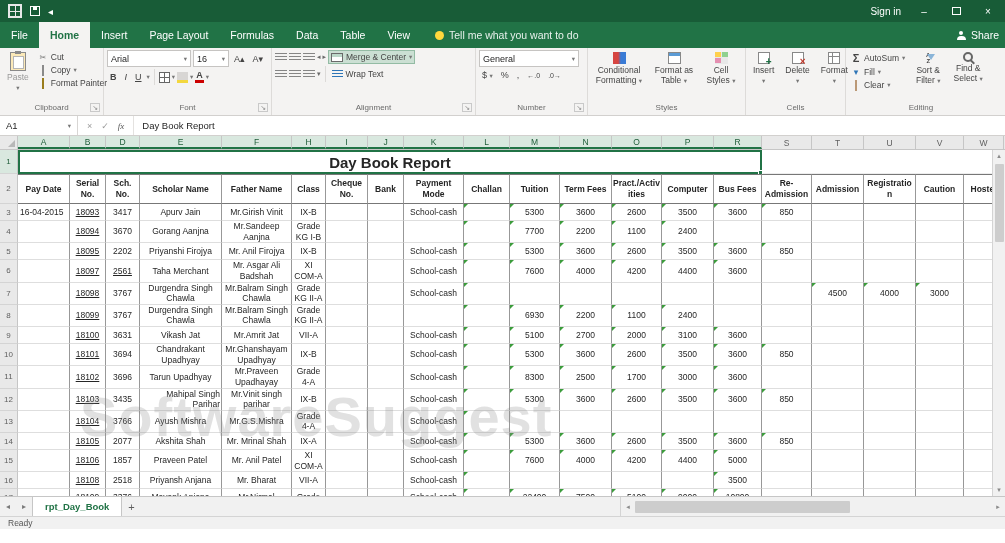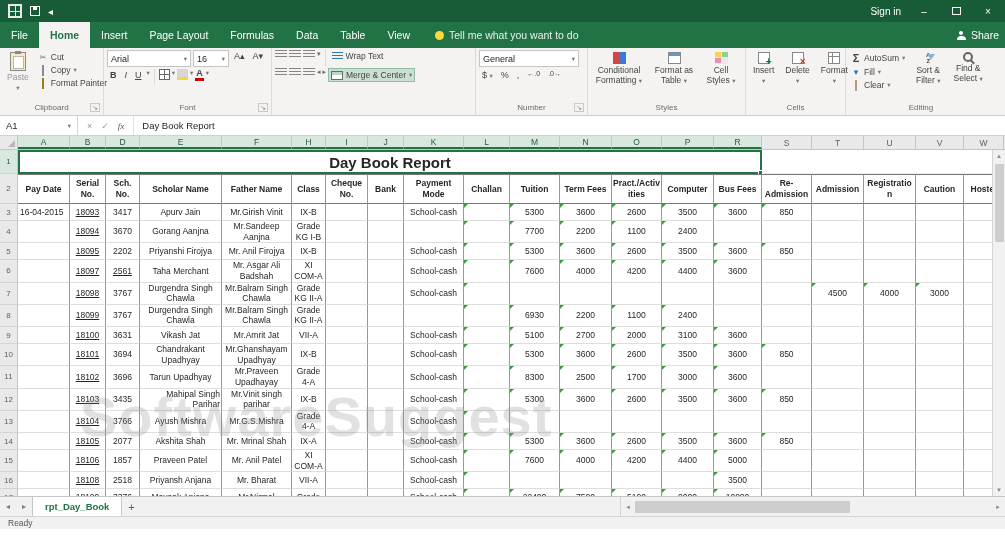--- a/index.html
+++ b/index.html
@@ -37,21 +37,21 @@
 .glabel{height:13px;font-size:8px;color:#6a6a6a;text-align:center;position:relative;padding-top:1px}
 .launch{position:absolute;right:0;top:1px;font-size:7px;color:#8a8a8a;border:1px solid #c9c9c9;padding:0 1px;line-height:7px}
 .bigbtn{display:flex;flex-direction:column;align-items:center;justify-content:flex-start;gap:2px;padding:2px 4px;text-align:center;color:#444;cursor:default}
 .bigbtn .blbl{line-height:1.15;font-size:8.5px}
 .dim{color:#9a9a9a}
 .vstack{display:flex;flex-direction:column;gap:1px;padding-top:1px}
 .sbtn{display:flex;align-items:center;gap:3px;font-size:8.5px;color:#444;padding:1px 2px;white-space:nowrap;cursor:default}
 .sic{width:10px;display:inline-block;text-align:center;font-size:8px;color:#777}
 .dd{font-size:6.5px;color:#777}
 .combo{background:#fff;border:1px solid #c6c4c2;display:flex;align-items:center;justify-content:space-between;padding:0 3px;height:17px;font-size:9px;cursor:default}
-.rrow{display:flex;align-items:flex-start;gap:2px}
+.rrow{display:flex;align-items:center;gap:2px}
 .fcol{display:flex;flex-direction:column;gap:2px}
 .tbtn{padding:1px 3px;font-size:9px;color:#444;cursor:default;white-space:nowrap}
 .tbtn.b{font-weight:bold}.tbtn.i{font-style:italic}.tbtn.u{text-decoration:underline}
 .sep{width:1px;height:16px;background:#dcdad8;margin:0 2px}
 .ic-paste{width:16px;height:19px;border:1px solid #8a8a8a;background:#fce9b8;position:relative}
 .ic-paste:before{content:"";position:absolute;top:-2px;left:4px;width:6px;height:3px;background:#8a8a8a}
 .ic-paste:after{content:"";position:absolute;top:3px;left:2px;width:9px;height:11px;background:#fff;border:1px solid #b5b5b5}
 .ic-copy{width:8px;height:9px;border:1px solid #8a8a8a;background:#fff;box-shadow:2px -2px 0 -1px #b5b5b5}
 .ic-brush{width:9px;height:8px;background:#c9a227;border:1px solid #9a7d1d}
 .ic-borders{width:11px;height:11px;border:1px solid #666;background:
@@ -244,41 +244,42 @@
     <div class="glabel"><span>Font</span><span class="launch">↘</span></div>
   </div>
 
   <div class="grp" style="width:204px">
     <div class="gbody">
       <div class="fcol" style="width:100%">
         <div class="rrow">
           <span class="al-ic"></span>
           <span class="al-ic"></span>
           <span class="al-ic"></span>
-          <span class="ind-ic">▾</span>
-          <span class="sep"></span>
-          <span class="sbtn">
-              <span class="ic-wrap"></span>
-              <span>Wrap Text</span>
-            </span>
-        </div>
-        <div class="rrow">
-          <span class="al-ic"></span>
-          <span class="al-ic"></span>
-          <span class="al-ic"></span>
           <span class="ind-ic">◂</span>
           <span class="ind-ic">▸</span>
           <span class="sbtn active-btn">
               <span class="ic-merge"></span>
               <span>Merge &amp; Center</span>
               <span class="dd">▾</span>
             </span>
         </div>
-      </div>
-    </div>
+        <div class="rrow">
+          <span class="al-ic"></span>
+          <span class="al-ic"></span>
+          <span class="al-ic"></span>
+          <span class="ind-ic">▾</span>
+          <span class="sep"></span>
+          <span class="sbtn">
+              <span class="ic-wrap"></span>
+              <span>Wrap Text</span>
+            </span>
+        </div>
+      </div>
+    </div>
+    <div class="glabel"><span>Alignment</span><span class="launch">↘</span></div>
   </div>
 
   <div class="grp" style="width:112px">
     <div class="gbody">
       <div class="fcol" style="width:100%">
         <div class="combo" style="width:100px">
             <span>General</span>
             <span class="dd">▾</span>
           </div>
         <div class="rrow">

